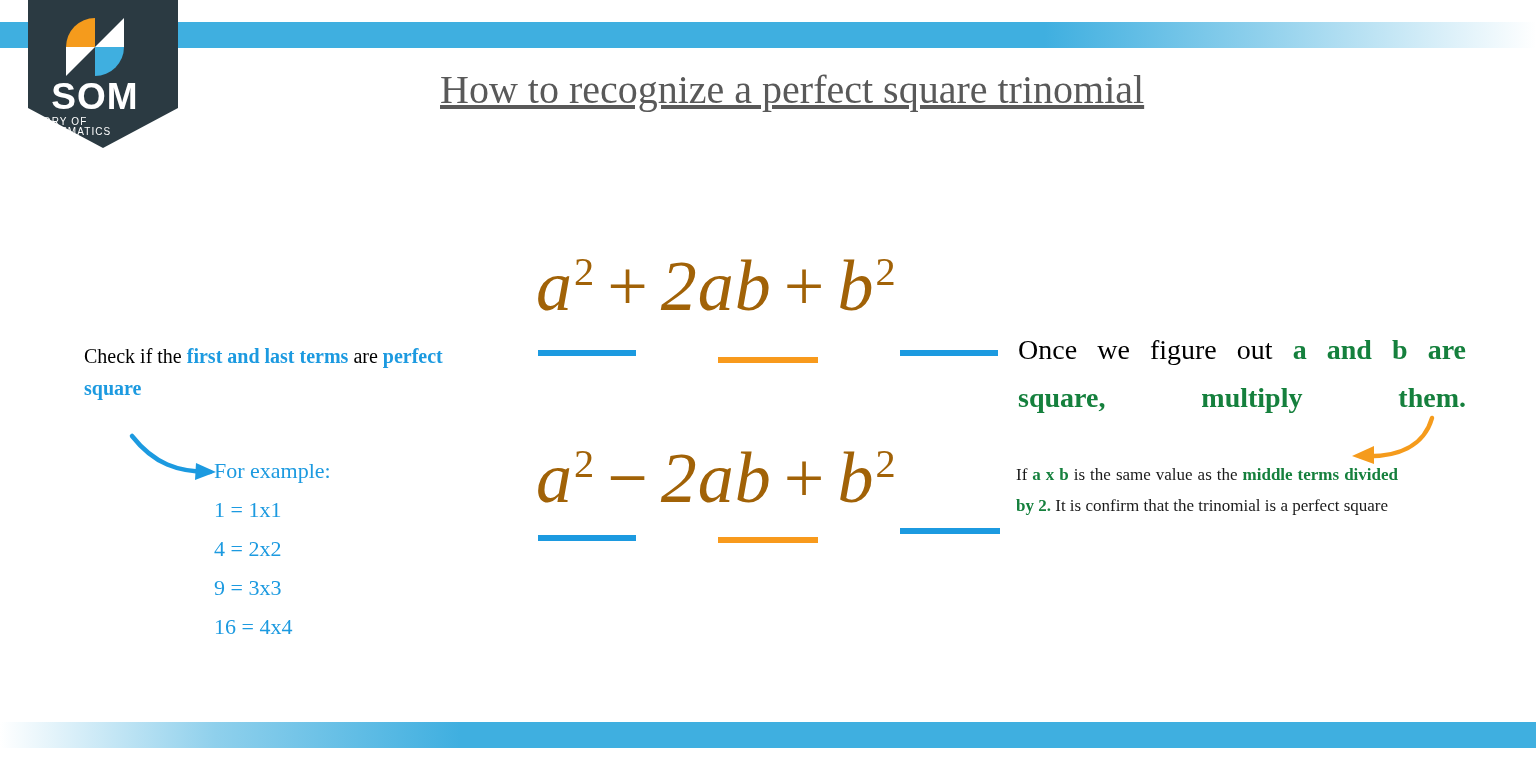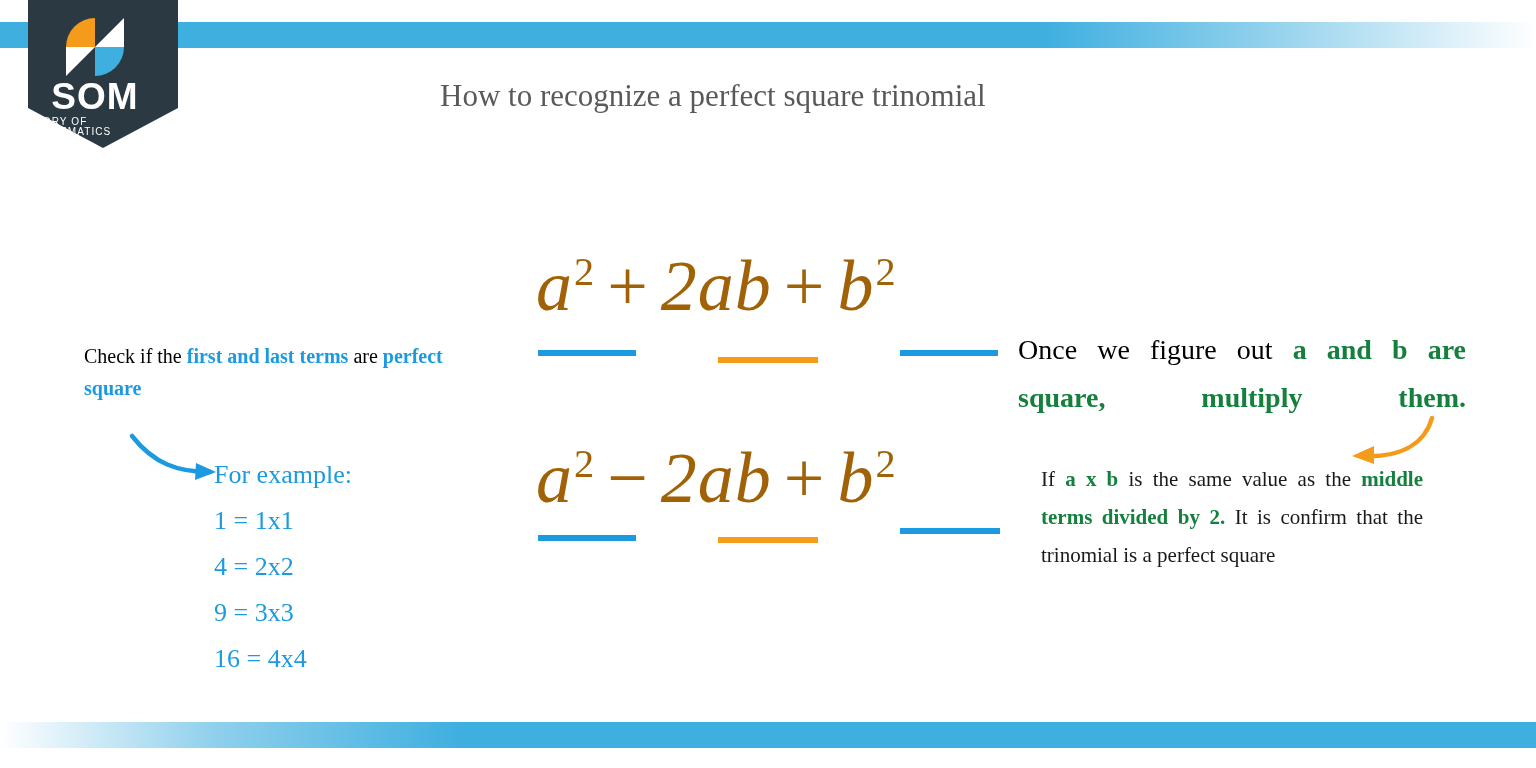--- a/index.html
+++ b/index.html
@@ -102,25 +102,26 @@
     font-family: "Liberation Sans", sans-serif;
     font-size: 10px;
     letter-spacing: 1.1px;
     line-height: 1;
   }
 
   
   .slide-title {
     position: absolute;
     left: 440px;
-    top: 78px;
+    top: 66px;
     color: #595959;
-    font-size: 31px;
+    font-size: 40px;
     font-family: "Liberation Serif", serif;
     white-space: nowrap;
+    text-decoration: underline;
   }
 
   
   .left-heading {
     position: absolute;
     left: 84px;
     top: 340px;
     width: 400px;
     font-size: 20px;
     line-height: 1.62;
@@ -142,21 +143,21 @@
     width: 112px;
     height: 60px;
   }
 
   .example-list {
     position: absolute;
     left: 214px;
     top: 452px;
     width: 230px;
     color: #1C9AE0;
-    font-size: 26px;
+    font-size: 22px;
     line-height: 1.77;
   }
 
   
   .formula {
     position: absolute;
     font-family: "Liberation Serif", serif;
     font-style: italic;
     font-size: 72px;
     color: #a16207;
@@ -206,24 +207,24 @@
   .arrow-orange {
     position: absolute;
     left: 1328px;
     top: 412px;
     width: 112px;
     height: 56px;
   }
 
   .right-paragraph {
     position: absolute;
-    left: 1041px;
+    left: 1016px;
     top: 460px;
     width: 382px;
-    font-size: 21px;
+    font-size: 17px;
     line-height: 1.82;
     color: #1a1a1a;
     text-align: justify;
   }
 </style>
 </head>
 <body>
 
 <div class="top-bar"></div>
 <div class="bottom-bar"></div>

